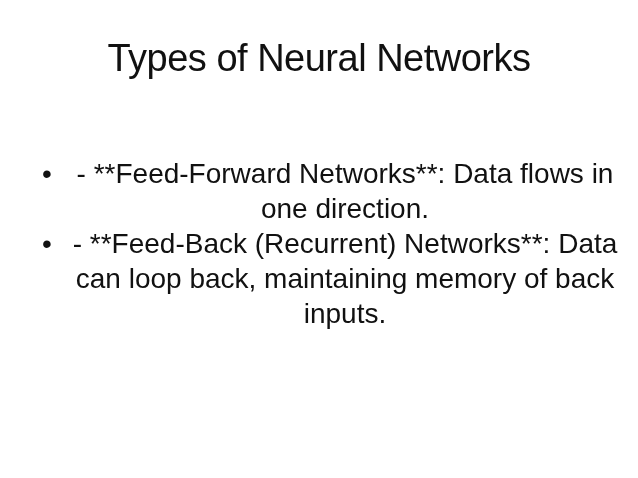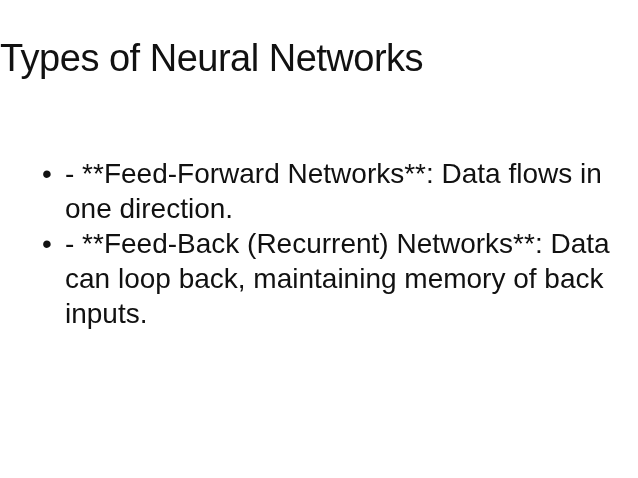--- a/index.html
+++ b/index.html
@@ -19,20 +19,21 @@
     width: 638px;
     height: 478px;
     background: #ffffff;
   }
   .slide-title {
     position: absolute;
     top: 36px;
     left: 0;
     width: 638px;
     margin: 0;
+    text-align: center;
     font-size: 38px;
     font-weight: 400;
     letter-spacing: -0.5px;
     line-height: 1.2;
     white-space: nowrap;
   }
   .bullet-list {
     position: absolute;
     top: 156px;
     left: 42px;
@@ -49,20 +50,21 @@
     font-weight: 400;
   }
   .bullet-marker {
     flex: 0 0 23px;
     font-size: 28px;
     line-height: 35px;
   }
   .bullet-text {
     flex: 1 1 auto;
     width: 560px;
+    text-align: center;
   }
 </style>
 </head>
 <body>
 
 <div class="slide">
   <h1 class="slide-title">Types of Neural Networks</h1>
 
   <ul class="bullet-list">
     <li class="bullet-item">

